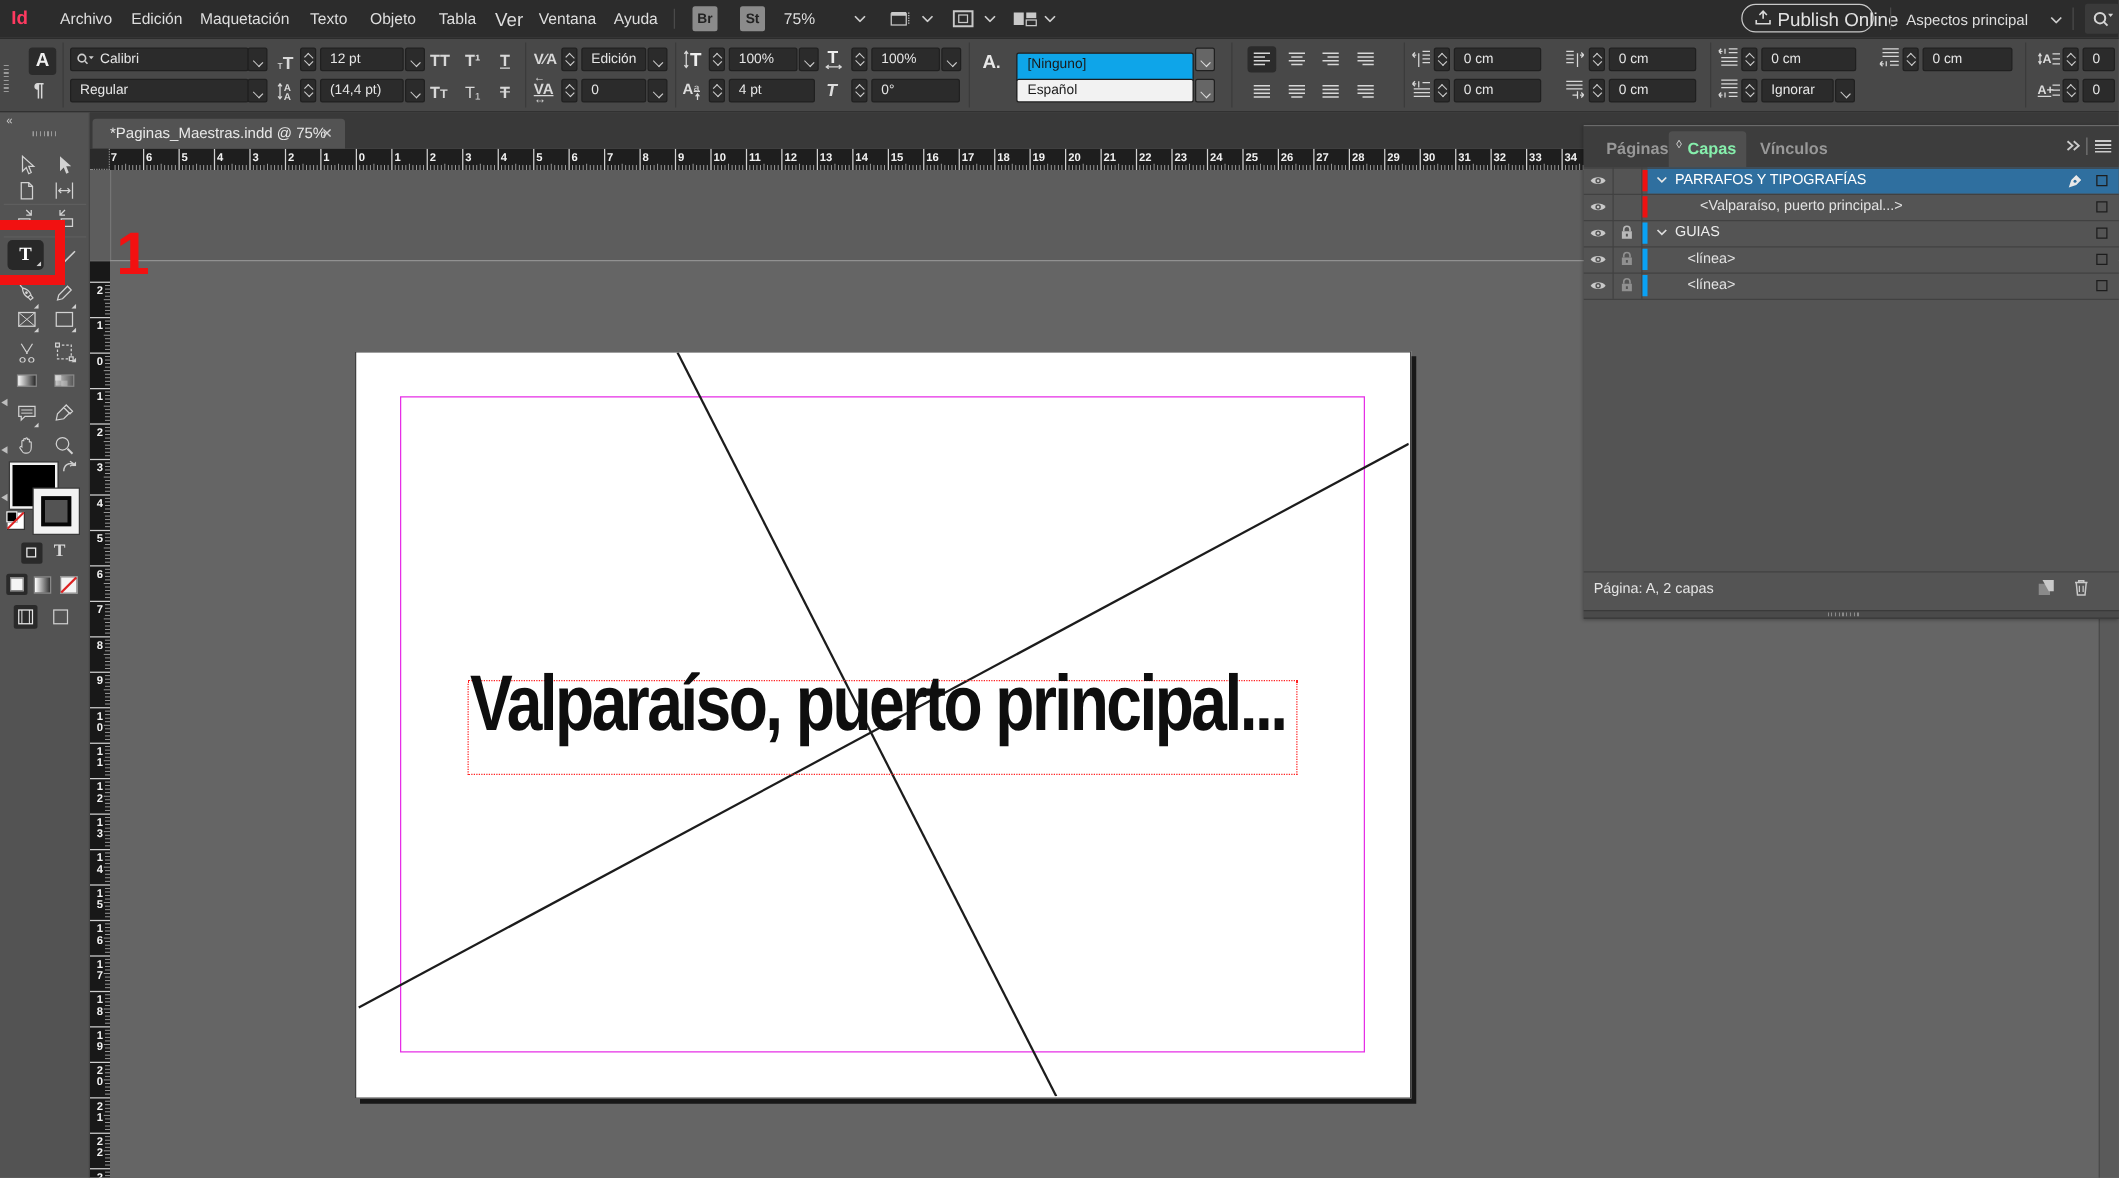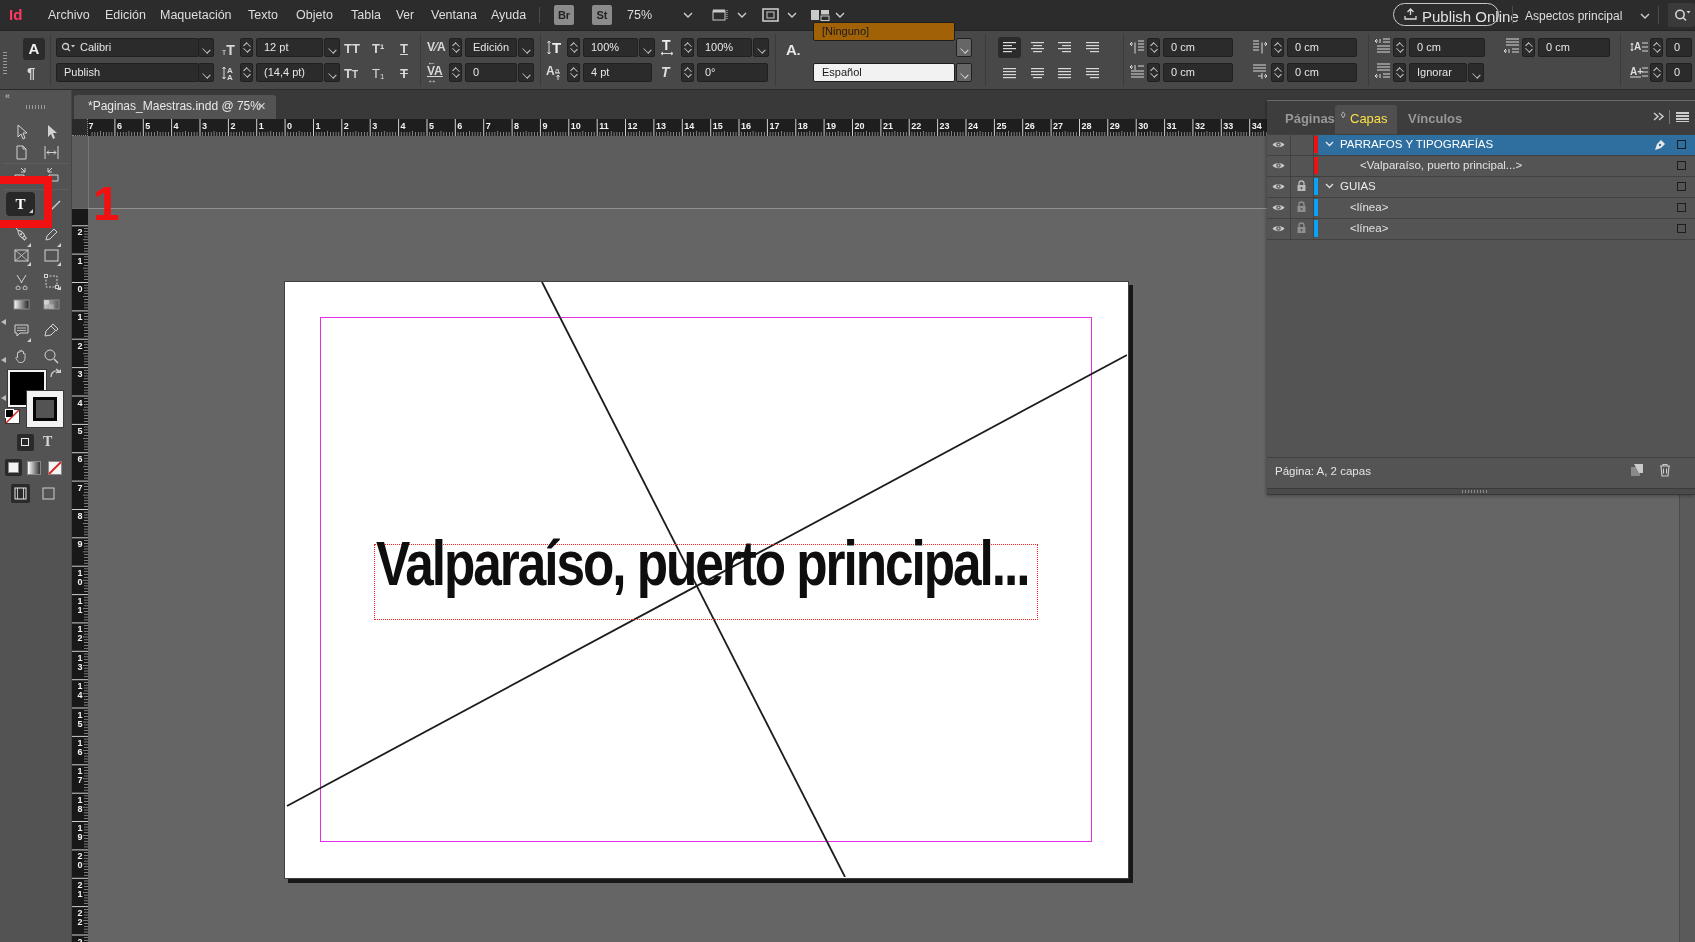--- a/index.html
+++ b/index.html
@@ -15,21 +15,21 @@
 .sep{position:absolute;top:34px;height:52px;width:1px;background:#3b3b3b}
 </style></head><body>
 <div class="a" style="left:0;top:0;width:1695px;height:30px;background:#2c2c2c"></div>
 <div class="a" style="left:9px;top:6px;font-size:15px;font-weight:bold;color:#ff3a60">Id</div>
 <div class="a" style="left:48px;top:8px;font-size:12.5px;color:#dedede">Archivo</div>
 <div class="a" style="left:105px;top:8px;font-size:12.5px;color:#dedede">Edición</div>
 <div class="a" style="left:160px;top:8px;font-size:12.5px;color:#dedede">Maquetación</div>
 <div class="a" style="left:248px;top:8px;font-size:12.5px;color:#dedede">Texto</div>
 <div class="a" style="left:296px;top:8px;font-size:12.5px;color:#dedede">Objeto</div>
 <div class="a" style="left:351px;top:8px;font-size:12.5px;color:#dedede">Tabla</div>
-<div class="a" style="left:396px;top:8px;font-size:12px;color:#dedede">Ver</div>
+<div class="a" style="left:396px;top:8px;font-size:15px;color:#dedede">Ver</div>
 <div class="a" style="left:431px;top:8px;font-size:12.5px;color:#dedede">Ventana</div>
 <div class="a" style="left:491px;top:8px;font-size:12.5px;color:#dedede">Ayuda</div>
 <div class="a" style="left:539px;top:7px;width:1px;height:16px;background:#4a4a4a"></div>
 <div class="a" style="left:554px;top:5px;width:20px;height:20px;background:#8b8b8b;border-radius:2px;color:#222222;font-size:11px;font-weight:bold;text-align:center;line-height:20px">Br</div>
 <div class="a" style="left:592px;top:5px;width:20px;height:20px;background:#8b8b8b;border-radius:2px;color:#222222;font-size:11px;font-weight:bold;text-align:center;line-height:20px">St</div>
 <div class="a" style="left:627px;top:8px;font-size:12.5px;color:#dedede">75%</div>
 <svg class="a" style="left:683px;top:12px" width="10" height="6" viewBox="0 0 10 6">
     <path d="M1 1 L5 5 L9 1" fill="none" stroke="#cccccc" stroke-width="1.4"></path>
   </svg>
 <svg class="a" style="left:712px;top:7px" width="20" height="16" viewBox="0 0 20 16">
@@ -78,21 +78,21 @@
 <div class="a" style="left:27px;top:64px;color:#d8d8d8;font-size:15px;font-weight:bold">¶</div>
 <div class="sep" style="left:50px"></div>
 <div class="inp" style="left:56px;top:38px;width:143px"></div>
 <svg class="a" style="left:61px;top:42px" width="15" height="11" viewBox="0 0 15 11">
     <circle cx="4.5" cy="4.5" r="3" fill="none" stroke="#ccc" stroke-width="1.3"></circle>
     <path d="M7 7 L9 9" stroke="#ccc" stroke-width="1.3"></path>
     <path d="M10 3 l2 2.4 2-2.4" fill="#ccc"></path>
   </svg>
 <div class="a" style="left:80px;top:41px;font-size:11px;color:#e6e6e6">Calibri</div>
 <div class="drop" style="left:198px;top:38px"></div>
-<div class="inp" style="left:56px;top:63px;width:143px">Publish</div>
+<div class="inp" style="left:56px;top:63px;width:143px">Regular</div>
 <div class="drop" style="left:198px;top:63px"></div>
 <div class="ict" style="left:222px;top:42px;font-size:13px"><span style="font-size:9px">т</span><b style="font-size:14px">T</b></div>
 <div class="spin" style="left:240px;top:38px"></div>
 <div class="inp" style="left:256px;top:38px;width:67px">12 pt</div>
 <div class="drop" style="left:324px;top:38px"></div>
 <svg class="a" style="left:221px;top:65px" width="16" height="16" viewBox="0 0 16 16">
     <path d="M3 2 v12 M1.5 4 L3 2 L4.5 4 M1.5 12 L3 14 L4.5 12" stroke="#d8d8d8" fill="none"></path>
     <text x="6" y="8" fill="#d8d8d8" font-size="8" font-weight="bold" font-family="Liberation Sans">A</text>
     <text x="6" y="15" fill="#d8d8d8" font-size="8" font-weight="bold" font-family="Liberation Sans">A</text>
   </svg>
@@ -136,21 +136,21 @@
     <text x="9" y="9" fill="#ddd" font-size="8" font-family="Liberation Sans">a</text>
     <path d="M9 9 h5 M12 16 v-5 M10.5 13 L12 11 L13.5 13" stroke="#d8d8d8" fill="none"></path>
   </svg>
 <div class="spin" style="left:567px;top:63px"></div>
 <div class="inp" style="left:583px;top:63px;width:69px">4 pt</div>
 <div class="a" style="left:661px;top:64px;color:#ddd;font-size:14px;font-weight:bold;font-style:italic">T</div>
 <div class="spin" style="left:681px;top:63px"></div>
 <div class="inp" style="left:697px;top:63px;width:71px">0°</div>
 <div class="sep" style="left:775px"></div>
 <div class="a" style="left:786px;top:41px;color:#e8e8e8;font-size:15px;font-weight:bold">A<span style="font-size:13px">.</span></div>
-<div class="a" style="left:813px;top:22px;width:142px;height:19px;background:#a16207;border:1px solid #1e1e1e;border-radius:2px;color:#1a1a1a;font-size:11px;line-height:17px;padding-left:8px">[Ninguno]</div>
+<div class="a" style="left:813px;top:42px;width:142px;height:37px;background:#0ea5e9;border:1px solid #1e1e1e;border-radius:2px;color:#1a1a1a;font-size:11px;line-height:17px;padding-left:8px">[Ninguno]</div>
 <div class="wdrop" style="left:956px;top:38px"></div>
 <div class="a" style="left:813px;top:63px;width:142px;height:19px;background:#f2f2f2;border:1px solid #1e1e1e;border-radius:2px;color:#1a1a1a;font-size:11px;line-height:17px;padding-left:8px">Español</div>
 <div class="wdrop" style="left:956px;top:63px"></div>
 <div class="sep" style="left:985px"></div>
 <div class="a" style="left:998px;top:37px;width:23px;height:21px;background:#2b2b2b;border-radius:3px"></div>
 <svg class="a" style="left:998px;top:37px" width="23" height="21" viewBox="0 0 23 21">
     <rect x="5" y="5" width="13" height="1.2" fill="#d8d8d8"></rect>
     <rect x="5" y="8" width="9" height="1.2" fill="#d8d8d8"></rect>
     <rect x="5" y="11" width="13" height="1.2" fill="#d8d8d8"></rect>
     <rect x="5" y="14" width="9" height="1.2" fill="#d8d8d8"></rect>
@@ -1343,21 +1343,21 @@
     <path d="M6 1 L1 4 L6 7 Z" fill="#bdbdbd"></path>
   </svg>
 <svg class="a" style="z-index:7;left:0px;top:394px" width="7" height="8" viewBox="0 0 7 8">
     <path d="M6 1 L1 4 L6 7 Z" fill="#bdbdbd"></path>
   </svg>
 <div class="a" style="left:1267px;top:100px;width:428px;height:395px;background:#545454;border-top:1px solid #6a6a6a;box-shadow:-1px 1px 3px rgba(0,0,0,0.3);z-index:10"></div>
 <div class="a" style="z-index:11;left:1267px;top:101px;width:428px;height:33px;background:#3d3d3d"></div>
 <div class="a" style="z-index:11;left:1335px;top:105px;width:62px;height:29px;background:#4f4f4f;border-radius:3px 3px 0 0"></div>
 <div class="a" style="z-index:11;left:1285px;top:111px;font-size:13px;font-weight:bold;color:#989898">Páginas</div>
 <div class="a" style="z-index:11;left:1341px;top:110px;font-size:9px;color:#ddd">◊</div>
-<div class="a" style="z-index:11;left:1350px;top:111px;font-size:13px;font-weight:normal;color:#fde047">Capas</div>
+<div class="a" style="z-index:11;left:1350px;top:111px;font-size:13px;font-weight:bold;color:#86efac">Capas</div>
 <div class="a" style="z-index:11;left:1408px;top:111px;font-size:13px;font-weight:bold;color:#989898">Vínculos</div>
 <svg class="a" style="z-index:11;left:1653px;top:112px" width="12" height="9" viewBox="0 0 12 9">
     <path d="M1 1 L5 4.5 L1 8 M6 1 L10 4.5 L6 8" fill="none" stroke="#cccccc" stroke-width="1.5"></path>
   </svg>
 <div class="a" style="z-index:11;left:1669px;top:110px;width:1px;height:14px;background:#777"></div>
 <div class="a" style="z-index:11;left:1676px;top:112px;width:13px;height:10px;background:repeating-linear-gradient(#ccc 0 1.5px,transparent 1.5px 3px)"></div>
 <div class="a" style="z-index:11;left:1318px;top:134px;width:377px;height:21px;background:#2f6f9f"></div>
 <div class="a" style="z-index:11;left:1267px;top:134px;width:428px;height:1px;background:#414141"></div>
 <div class="a" style="z-index:11;left:1267px;top:155px;width:428px;height:1px;background:#414141"></div>
 <div class="a" style="z-index:11;left:1267px;top:176px;width:428px;height:1px;background:#414141"></div>

